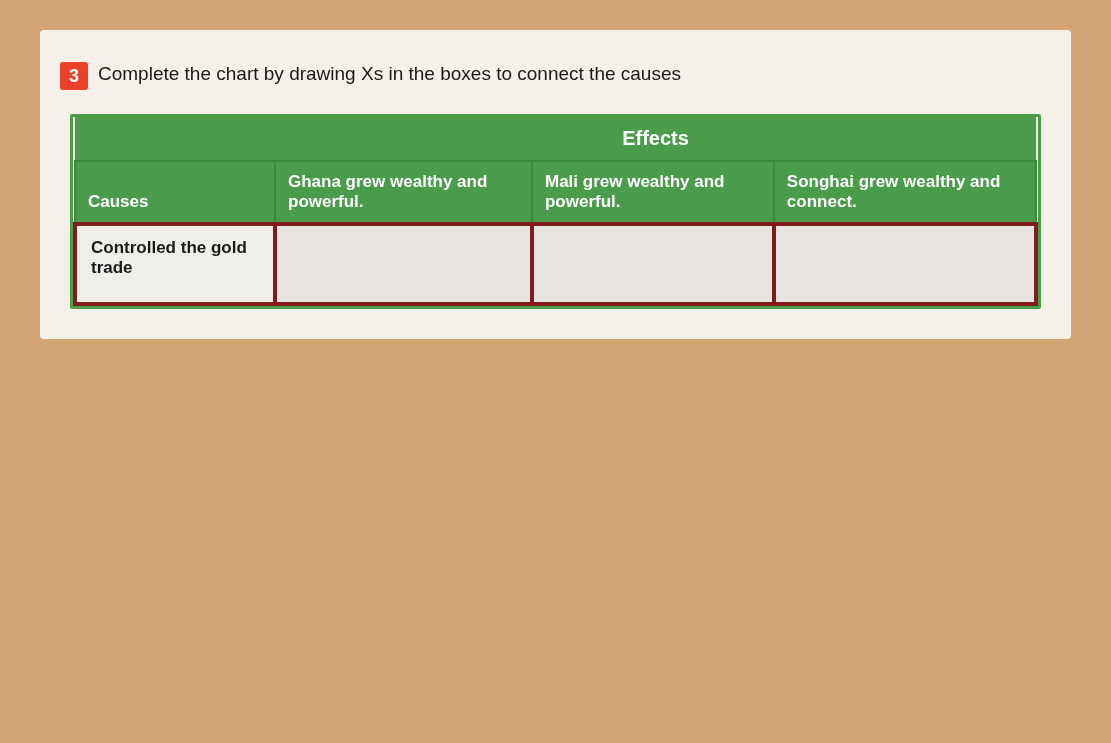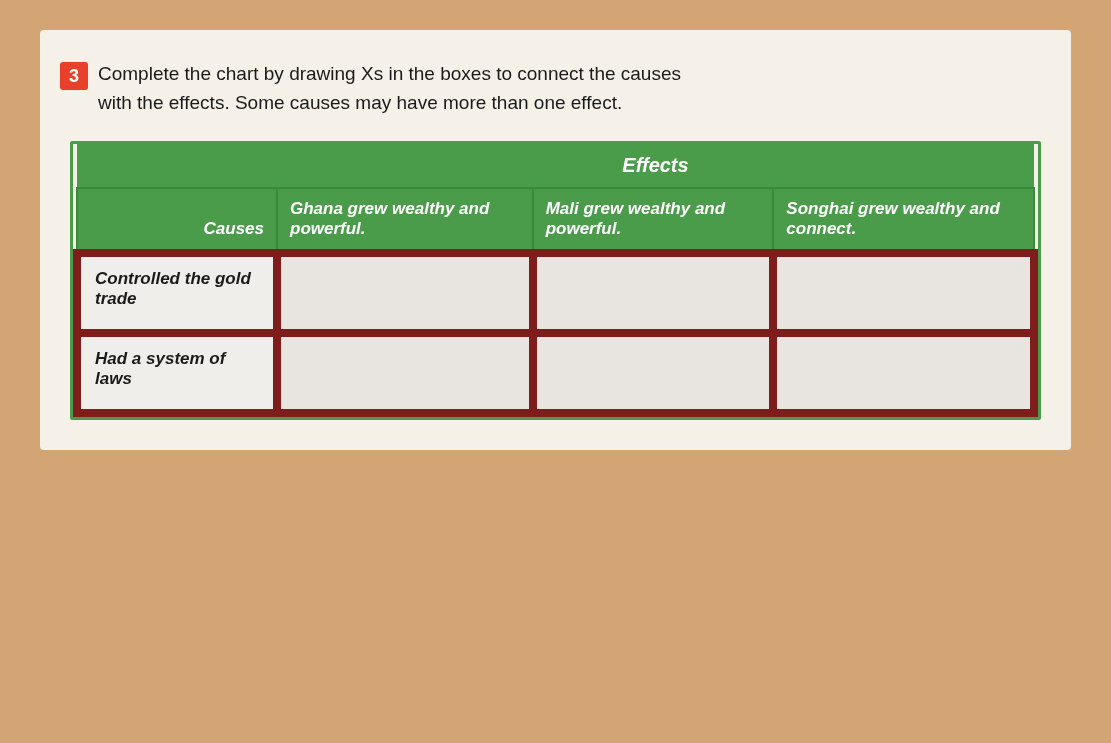--- a/index.html
+++ b/index.html
@@ -47,27 +47,27 @@
       justify-content: center;
       border-radius: 3px;
       flex-shrink: 0;
       margin-top: 2px;
     }
 
     .instruction-text {
       font-size: 19px;
       color: #1a1a1a;
       line-height: 1.5;
+      text-align: center;
     }
 
     .table-wrapper {
       margin-left: 10px;
       border: 3px solid #4a9c4a;
       border-radius: 2px;
-      font-style: italic;
     }
 
     table {
       width: 100%;
       border-collapse: collapse;
     }
 
     .effects-header {
       background-color: #4a9c4a;
       color: white;
@@ -85,25 +85,24 @@
       padding: 10px 12px;
       vertical-align: bottom;
       border: 2px solid #3a8a3a;
     }
 
     .col-header-row td:first-child {
       background-color: #4a9c4a;
       color: white;
       font-size: 17px;
       font-weight: bold;
-      text-align: right;
     }
 
     .data-row td {
-      border: 8px solid #7f1d1d;
+      border: 4px solid #7f1d1d;
       padding: 12px 14px;
       vertical-align: top;
       font-size: 17px;
       font-weight: bold;
       color: #1a1a1a;
       background-color: #f0eeea;
       min-height: 70px;
       height: 80px;
     }
 
@@ -126,21 +125,20 @@
     }
   </style>
 </head>
 <body>
 
 <div class="page-container">
   <div class="instruction">
     <div class="instruction-number">3</div>
     <div class="instruction-text">
       <span>Complete the chart by drawing Xs in the boxes to connect the causes</span><br>
-      <span>with the effects. Some causes may have more than one effect.</span>
     </div>
   </div>
 
   <div class="table-wrapper">
     <table>
       <thead>
         <tr>
           <td style="background-color:#4a9c4a; border:none;"></td>
           <td colspan="3" class="effects-header">Effects</td>
         </tr>
@@ -157,22 +155,16 @@
           </td>
         </tr>
       </thead>
       <tbody>
         <tr class="data-row">
           <td>Controlled the gold trade</td>
           <td class="empty-cell"></td>
           <td class="empty-cell"></td>
           <td class="empty-cell"></td>
         </tr>
-        <tr class="data-row">
-          <td>Had a system of laws</td>
-          <td class="empty-cell"></td>
-          <td class="empty-cell"></td>
-          <td class="empty-cell"></td>
-        </tr>
       </tbody>
     </table>
   </div>
 </div>
 
 </body></html>

